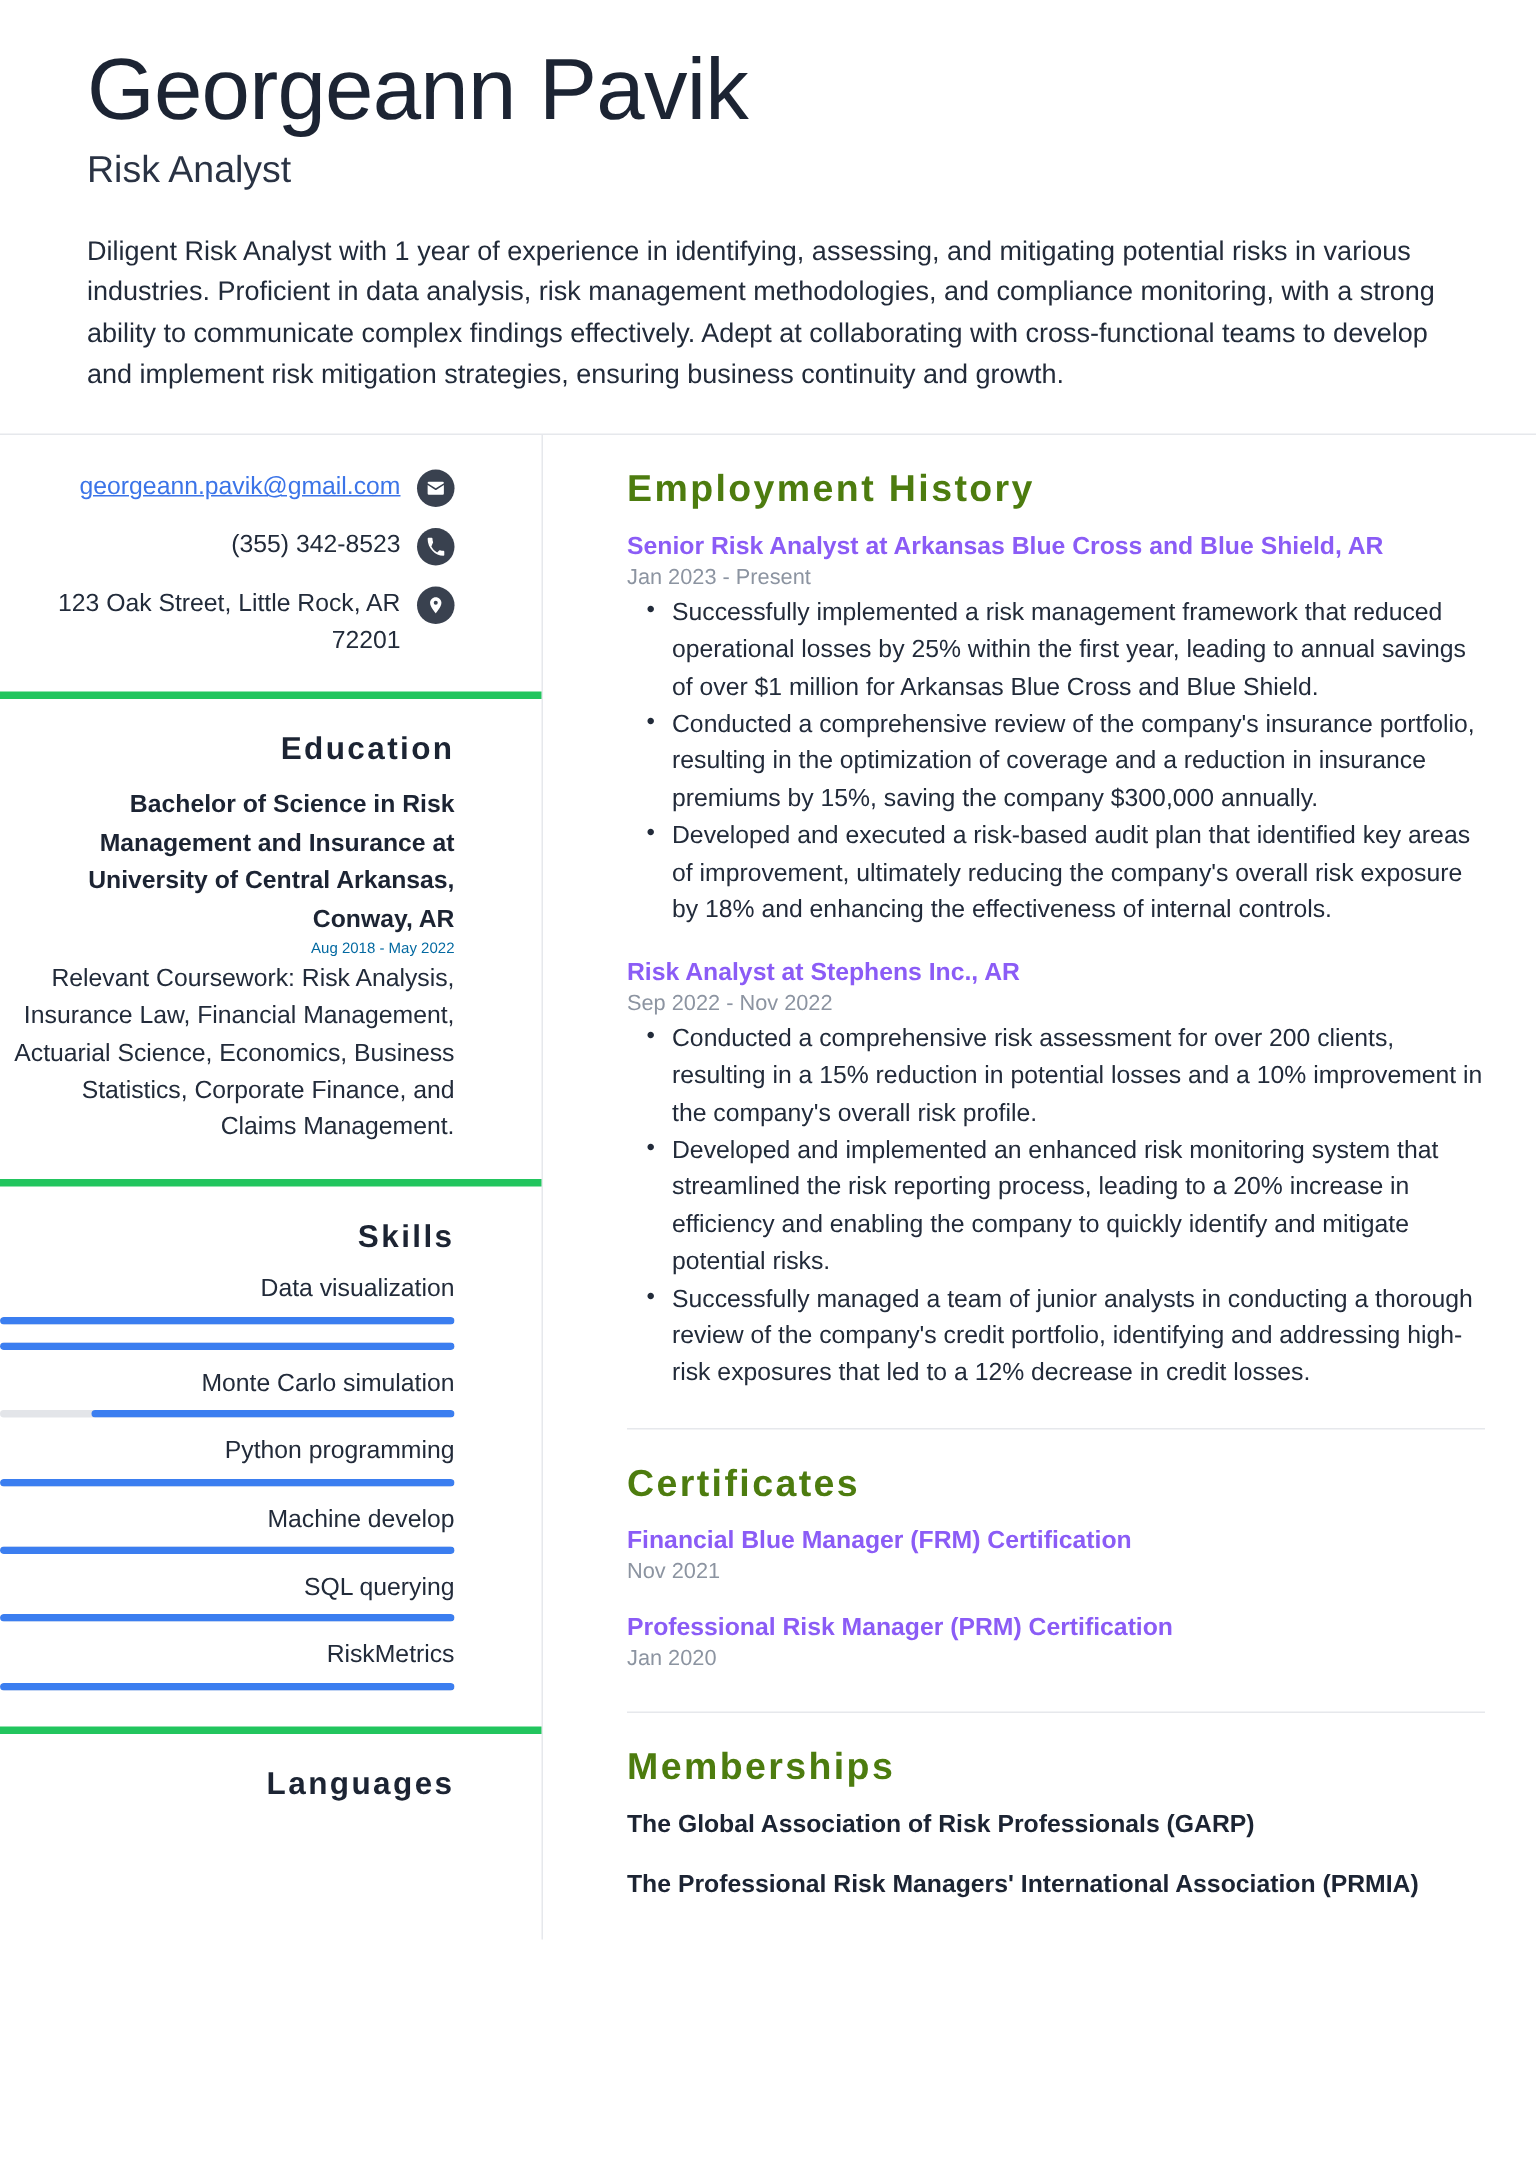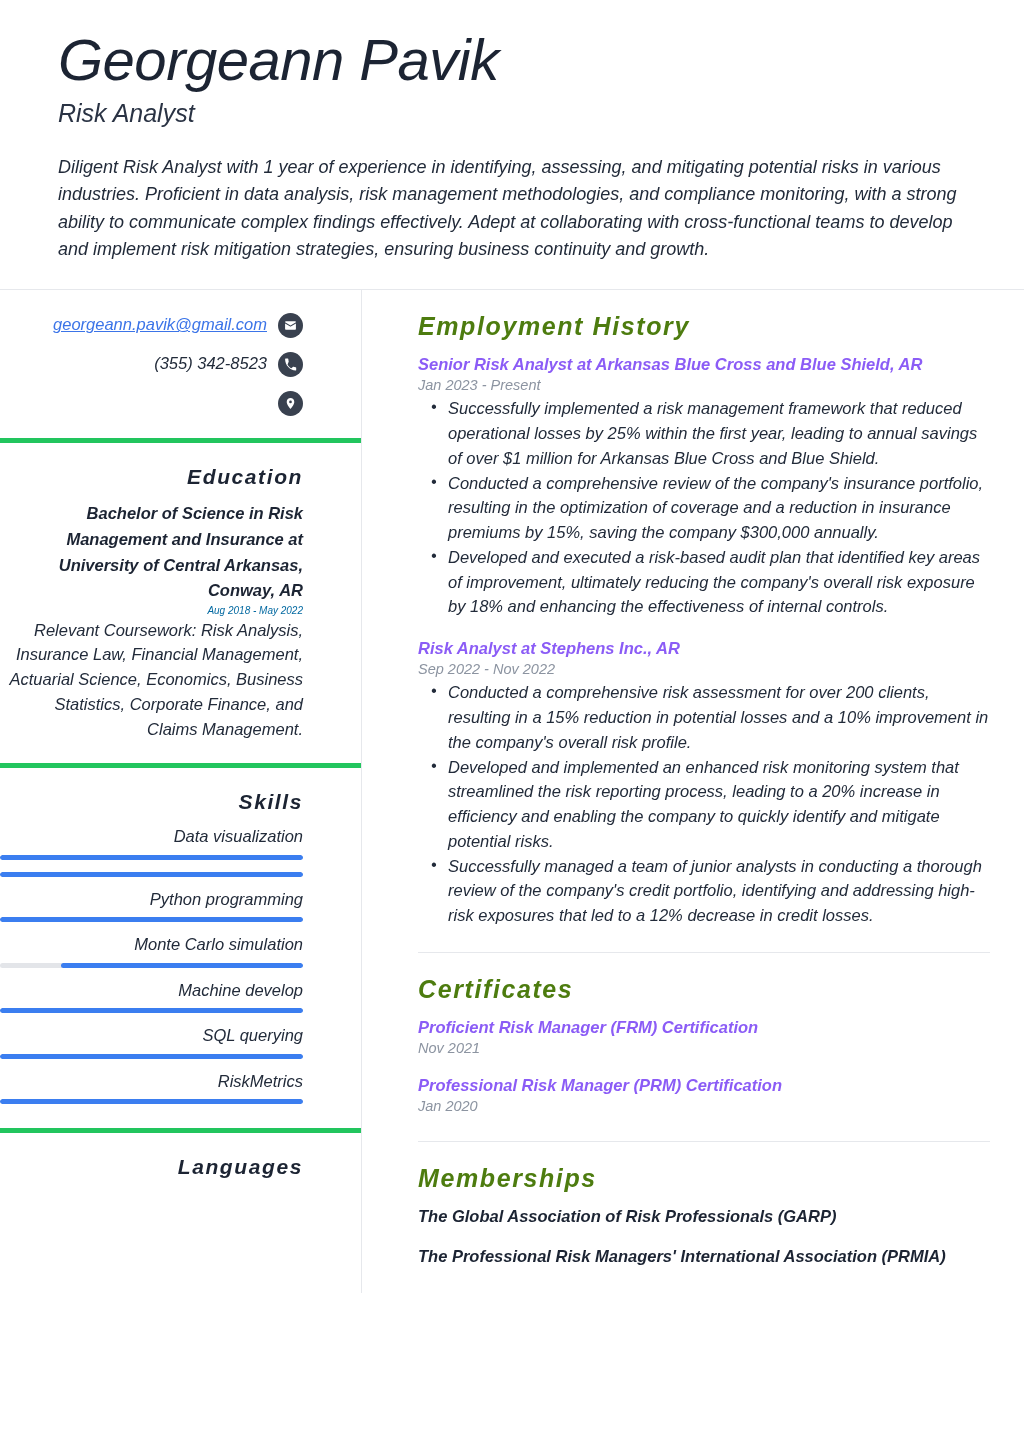--- a/index.html
+++ b/index.html
@@ -13,21 +13,20 @@
     font-family: "Liberation Sans", sans-serif;
     color: #222b3a;
     overflow: hidden;
   }
   .page {
     width: 1024px;
     height: 1447px;
     position: relative;
     background: #fff;
     box-sizing: border-box;
-    font-style: italic;
   }
 
   
   .header {
     padding: 28px 58px 0 58px;
   }
   .name {
     font-size: 58px;
     font-weight: 400;
     line-height: 1.12;
@@ -262,20 +261,21 @@
         </div>
         <div class="contact-row">
           <span class="contact-text">(355) 342-8523</span>
           <span class="ic">
             <svg width="13" height="13" viewBox="0 0 24 24" fill="#ffffff">
                 <path d="M6.6 10.8c1.6 3.1 4.1 5.6 7.2 7.2l2.4-2.4c.3-.3.8-.4 1.2-.3 1.3.4 2.7.7 4.1.7.6 0 1 .5 1 1V21c0 .6-.4 1-1 1C11.3 22 2 12.7 2 1c0-.6.5-1 1-1h4c.6 0 1 .4 1 1 0 1.4.2 2.8.7 4.1.1.4 0 .9-.3 1.2z" transform="translate(0,1)"></path>
               </svg>
           </span>
         </div>
         <div class="contact-row">
+          <span class="contact-text">123 Oak Street, Little Rock, AR 72201</span>
           <span class="ic">
             <svg width="13" height="13" viewBox="0 0 24 24" fill="#ffffff">
                 <path d="M12 2C8.1 2 5 5.1 5 9c0 5.2 7 13 7 13s7-7.8 7-13c0-3.9-3.1-7-7-7zm0 9.5A2.5 2.5 0 1 1 12 6.5a2.5 2.5 0 0 1 0 5z"></path>
               </svg>
           </span>
         </div>
       </div>
 
       <div class="lsec">
         <h2 class="sec-heading">Education</h2>
@@ -295,29 +295,29 @@
               <div class="skill-track">
                 <div class="skill-fill" style="width: 100%;"></div>
               </div>
             </div>
             <div class="skill">
               <div class="skill-track">
                 <div class="skill-fill" style="width: 100%;"></div>
               </div>
             </div>
             <div class="skill">
+              <div class="skill-name">Monte Carlo simulation</div>
+              <div class="skill-track">
+                <div class="skill-fill" style="width: 80%;"></div>
+              </div>
+            </div>
+            <div class="skill">
               <div class="skill-name">Python programming</div>
               <div class="skill-track">
                 <div class="skill-fill" style="width: 100%;"></div>
-              </div>
-            </div>
-            <div class="skill">
-              <div class="skill-name">Monte Carlo simulation</div>
-              <div class="skill-track">
-                <div class="skill-fill" style="width: 80%;"></div>
               </div>
             </div>
             <div class="skill">
               <div class="skill-name">Machine develop</div>
               <div class="skill-track">
                 <div class="skill-fill" style="width: 100%;"></div>
               </div>
             </div>
             <div class="skill">
               <div class="skill-name">SQL querying</div>
@@ -363,21 +363,21 @@
                 <li>Successfully managed a team of junior analysts in conducting a thorough review of the company's credit portfolio, identifying and addressing high-risk exposures that led to a 12% decrease in credit losses.</li>
               </ul>
             </div>
           </div>
       </div>
 
       <div class="rsec">
         <h2 class="rsec-heading">Certificates</h2>
         <div id="certificates-list">
             <div class="entry">
-              <div class="entry-title">Proficient Risk Manager (FRM) Certification</div>
+              <div class="entry-title">Financial Blue Manager (FRM) Certification</div>
               <div class="entry-date">Nov 2021</div>
             </div>
             <div class="entry">
               <div class="entry-title">Professional Risk Manager (PRM) Certification</div>
               <div class="entry-date">Jan 2020</div>
             </div>
           </div>
       </div>
 
       <div class="rsec">

